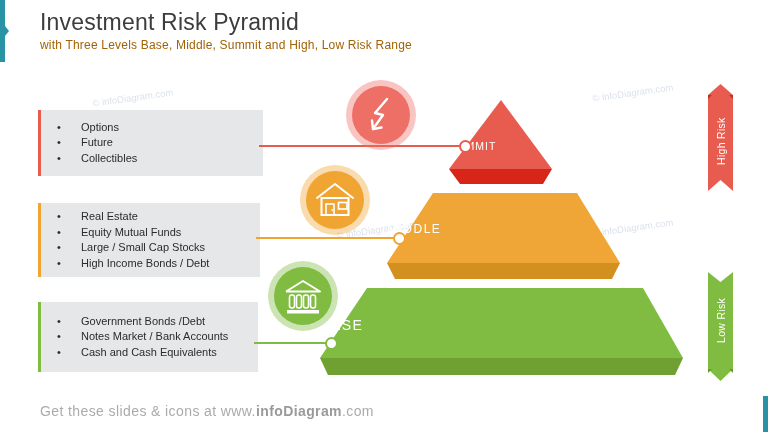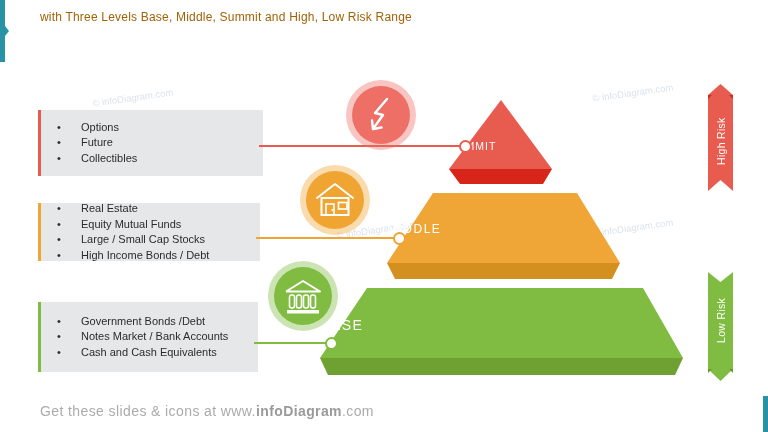--- a/index.html
+++ b/index.html
@@ -21,21 +21,21 @@
   .wm2{left:592px;top:87px;}
   .wm3{left:336px;top:224px;}
   .wm4{left:592px;top:222px;}
 
   
   .box{position:absolute;background:#E5E7E9;display:flex;flex-direction:column;justify-content:center;}
   .box ul{margin:0;padding:0;list-style:none;}
   .box li{position:relative;padding-left:40px;font-size:11px;line-height:15.5px;color:#2b2b2b;}
   .box li::before{content:"•";position:absolute;left:16px;color:#2b2b2b;}
   .box1{left:38px;top:110px;width:222px;height:66px;border-left:3px solid #E85C50;}
-  .box2{left:38px;top:203px;width:219px;height:58px;border-left:3px solid #F0A431;}
+  .box2{left:38px;top:203px;width:219px;height:74px;border-left:3px solid #F0A431;}
   .box3{left:38px;top:302px;width:217px;height:70px;border-left:3px solid #7FBC41;}
 
   
   .conn{position:absolute;height:2px;}
   .conn.red{left:259px;top:145px;width:202px;background:#E85C50;}
   .conn.orange{left:256px;top:237px;width:139px;background:#F0A431;}
   .conn.green{left:254px;top:342px;width:73px;background:#7FBC41;}
   .node{position:absolute;width:13px;height:13px;border-radius:50%;background:#fff;box-sizing:border-box;}
   .node.red{left:459px;top:140px;border:2px solid #E85C50;}
   .node.orange{left:393px;top:232px;border:2px solid #F0A431;}
@@ -67,20 +67,21 @@
 </style>
 </head>
 <body>
 
 <div class="slide">
 
   <div class="accent-left"></div>
   <div class="accent-br"></div>
 
   <div class="hdr">
+    <h1 class="title">Investment Risk Pyramid</h1>
     <p class="subtitle">with Three Levels Base, Middle, Summit and High, Low Risk Range</p>
   </div>
 
   <span class="wm wm1">© infoDiagram.com</span>
   <span class="wm wm2">© infoDiagram.com</span>
   <span class="wm wm3">© infoDiagram.com</span>
   <span class="wm wm4">© infoDiagram.com</span>
 
   <div class="box box1">
     <ul>

